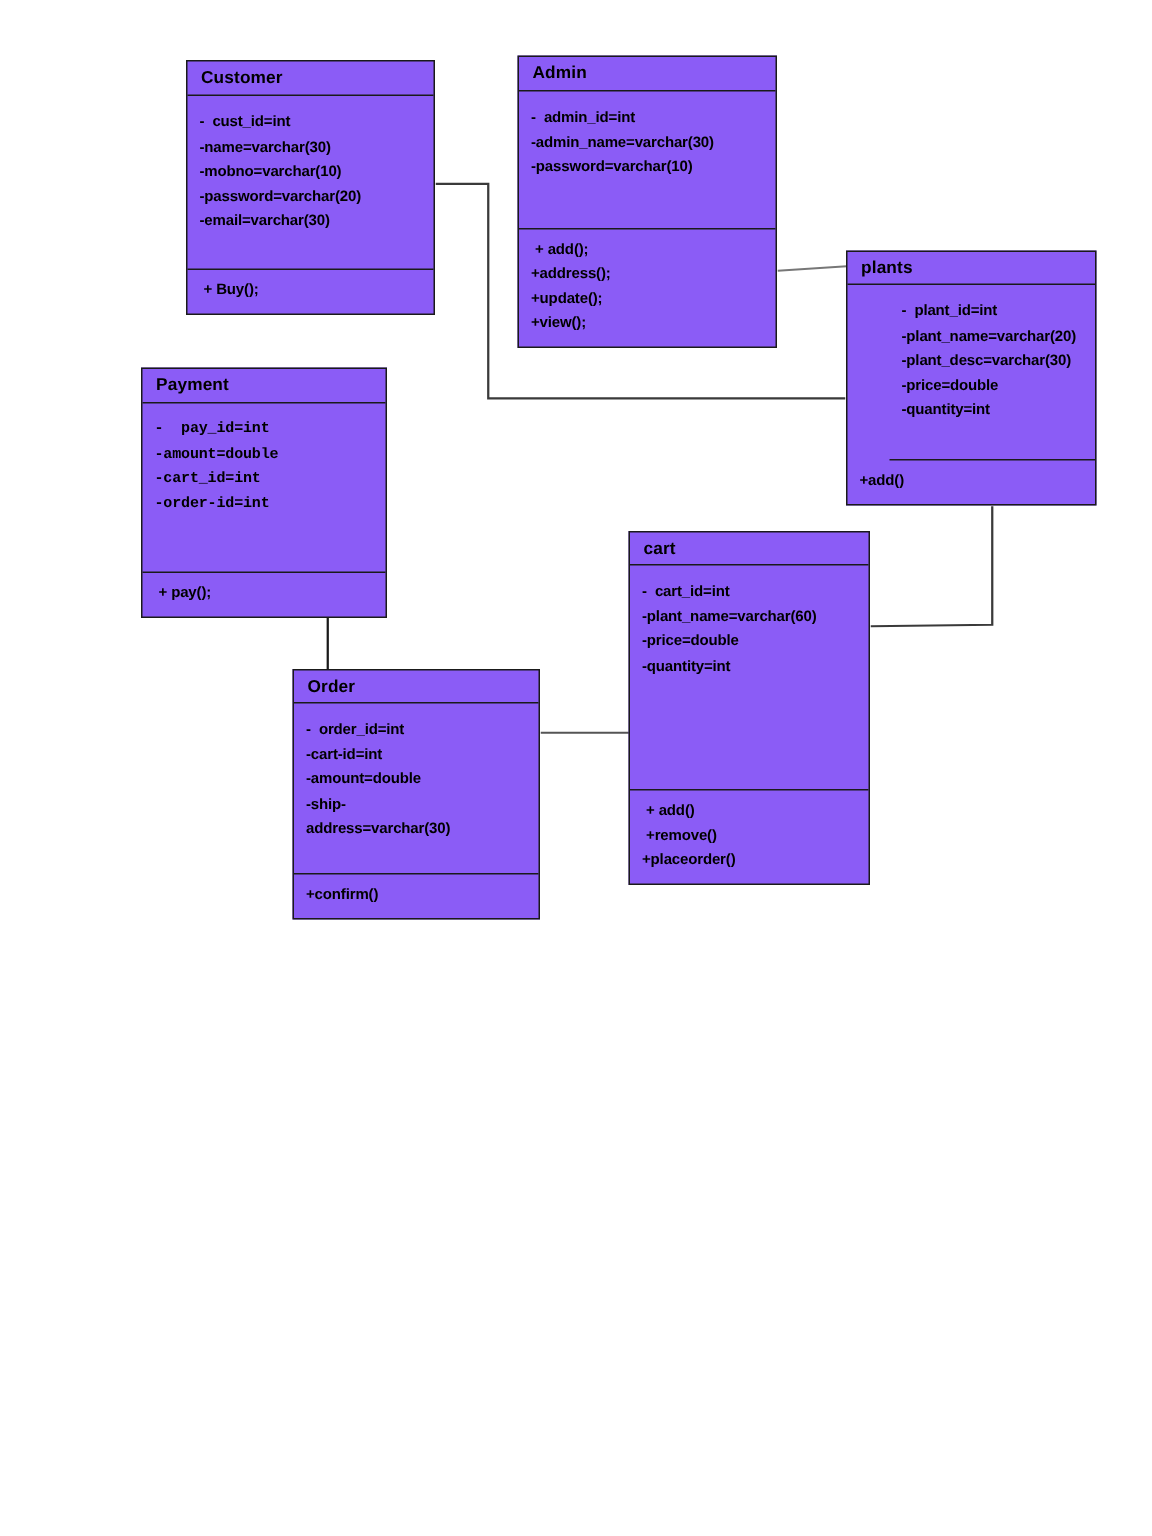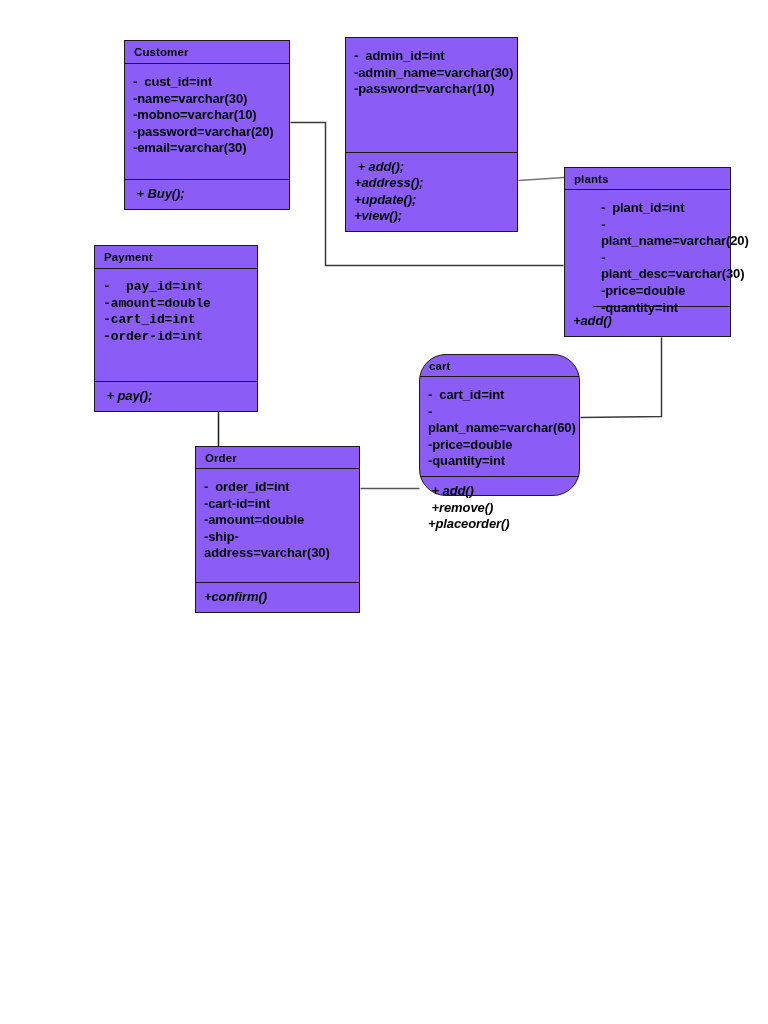--- a/index.html
+++ b/index.html
@@ -47,24 +47,23 @@
   }
   .uml-attrs {
     box-sizing: border-box;
     border-bottom: 1.6px solid #1a1a1a;
     padding: 10px 0 6px 8px;
     flex: 1 1 auto;
   }
   .uml-ops {
     box-sizing: border-box;
     padding: 6px 0 6px 8px;
-    font-style: italic;
   }
   .uml-line {
-    font-size: 13px;
+    font-size: 10px;
     font-weight: bold;
     color: #000000;
     line-height: 16.6px;
     white-space: pre-wrap;
     letter-spacing: -0.1px;
   }
 </style>
 </head>
 <body>
 
@@ -101,20 +100,21 @@
       <div class="uml-line">-mobno=varchar(10)</div>
       <div class="uml-line">-password=varchar(20)</div>
       <div class="uml-line">-email=varchar(30)</div>
     </div>
     <div class="uml-ops">
       <div class="uml-line"> + Buy();</div>
     </div>
   </div>
 
   <div class="uml-class" style="left:345px; top:37px; width:173px; height:195px;">
+    <div class="uml-title" style="height:23px;">Admin</div>
     <div class="uml-attrs" style="height:105px;">
       <div class="uml-line">-  admin_id=int</div>
       <div class="uml-line">-admin_name=varchar(30)</div>
       <div class="uml-line">-password=varchar(10)</div>
     </div>
     <div class="uml-ops">
       <div class="uml-line"> + add();</div>
       <div class="uml-line">+address();</div>
       <div class="uml-line">+update();</div>
       <div class="uml-line">+view();</div>
@@ -141,21 +141,21 @@
       <div class="uml-line">-  pay_id=int</div>
       <div class="uml-line">-amount=double</div>
       <div class="uml-line">-cart_id=int</div>
       <div class="uml-line">-order-id=int</div>
     </div>
     <div class="uml-ops">
       <div class="uml-line"> + pay();</div>
     </div>
   </div>
 
-  <div class="uml-class" style="left:419px; top:354px; width:161px; height:142px;border-radius:27px;">
+  <div class="uml-class" style="left:419px; top:354px; width:161px; height:236px;">
     <div class="uml-title" style="height:22px;">cart</div>
     <div class="uml-attrs" style="height:114px;">
       <div class="uml-line">-  cart_id=int</div>
       <div class="uml-line">-plant_name=varchar(60)</div>
       <div class="uml-line">-price=double</div>
       <div class="uml-line">-quantity=int</div>
     </div>
     <div class="uml-ops">
       <div class="uml-line"> + add()</div>
       <div class="uml-line"> +remove()</div>

